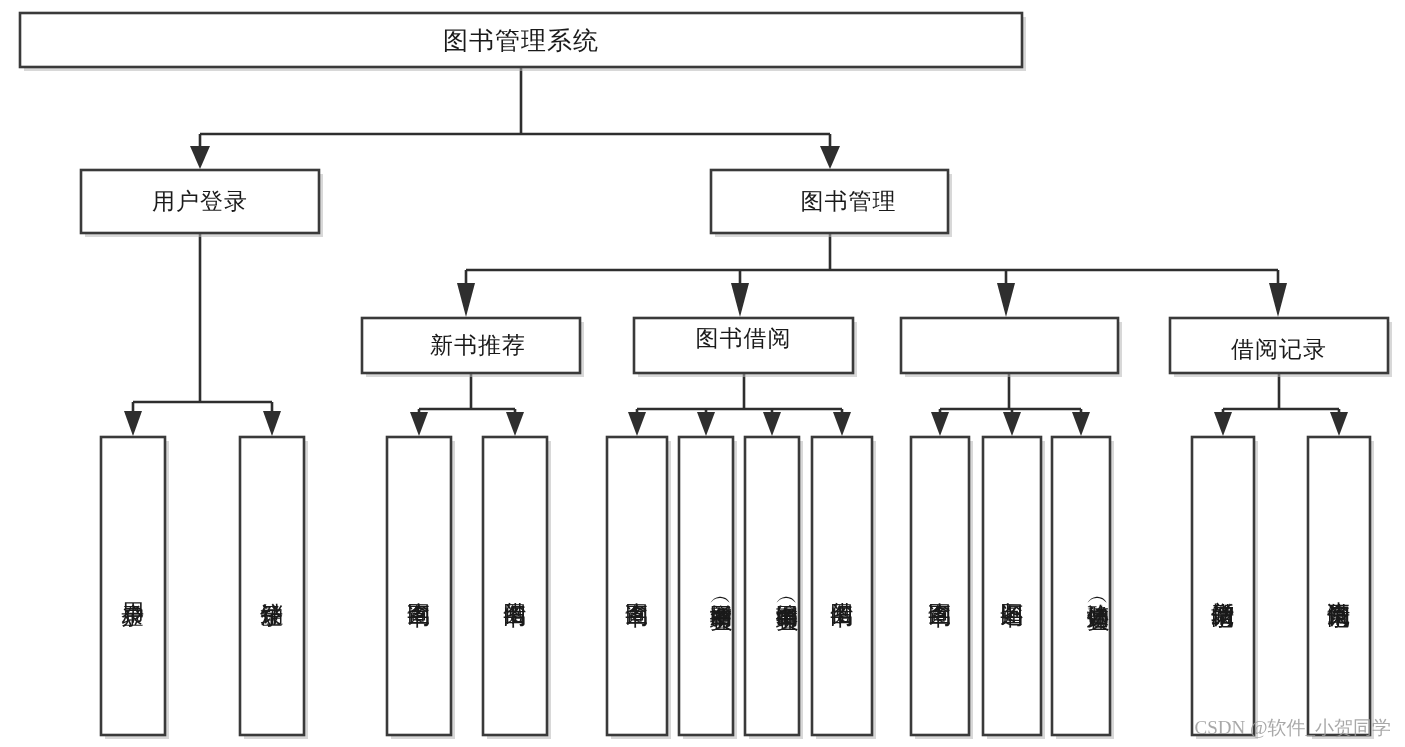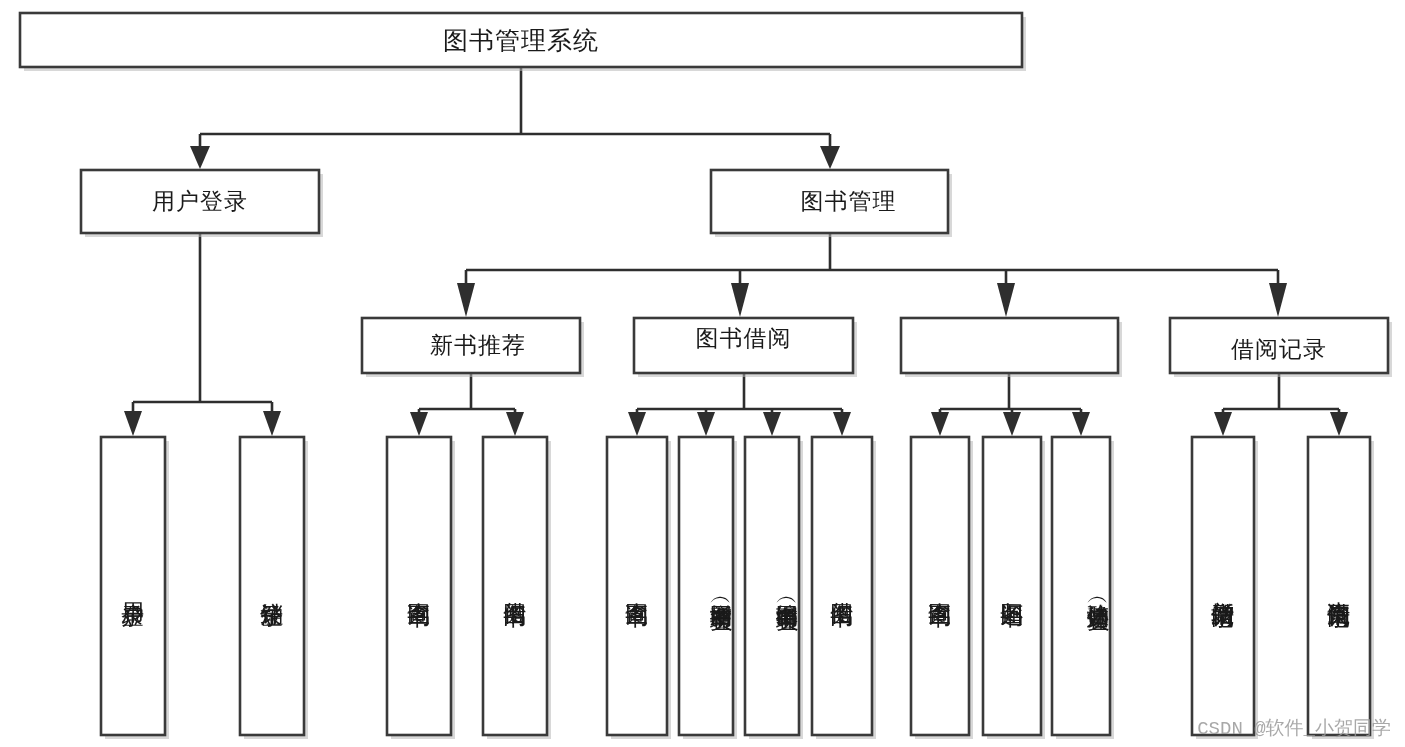--- a/index.html
+++ b/index.html
@@ -69,21 +69,21 @@
     font-size: 23px;
     color: #1a1a1a;
     letter-spacing: 1px;
     white-space: nowrap;
     pointer-events: none;
   }
   .watermark {
     position: absolute;
     right: 14px;
     bottom: 6px;
-    font-family: Liberation Mono, monospace;
+    font-family: Liberation Serif, serif;
     font-size: 19px;
     color: #9a9a9a;
     opacity: 0.85;
     white-space: nowrap;
     pointer-events: none;
   }
 </style>
 </head>
 <body>
 

